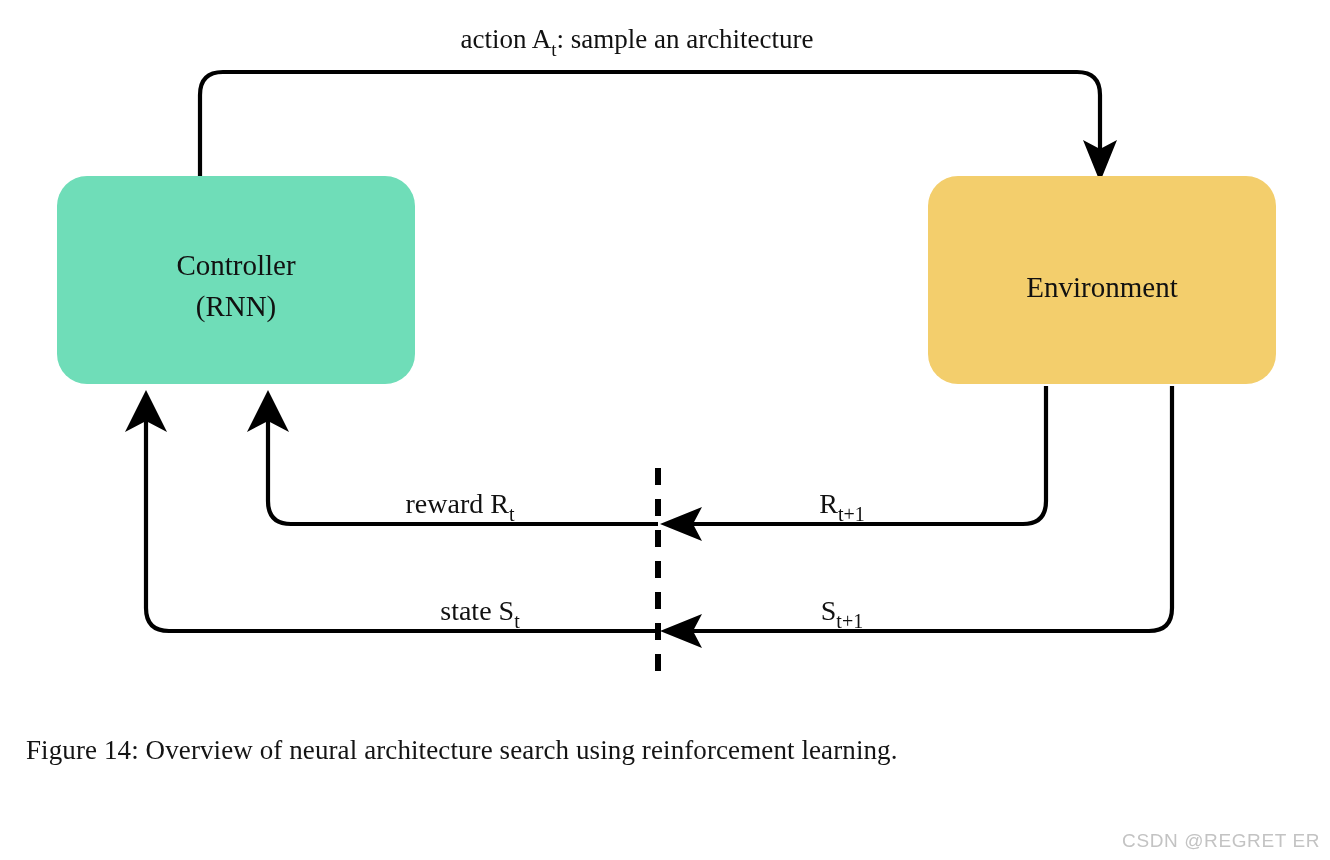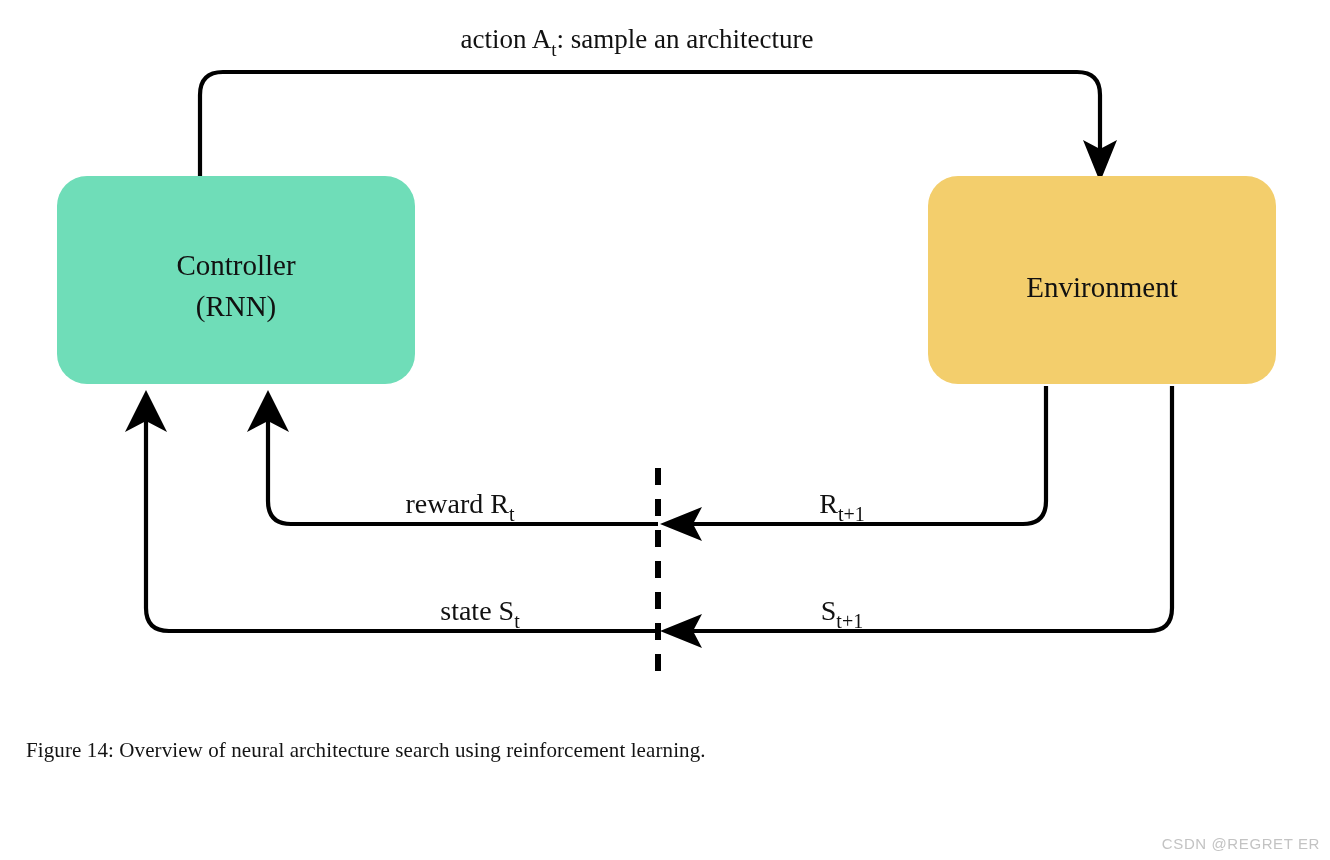--- a/index.html
+++ b/index.html
@@ -68,31 +68,31 @@
   .arrow-head {
     fill: #000000;
     stroke: none;
   }
   #caption {
     position: absolute;
     left: 26px;
     top: 728px;
     width: 1290px;
     font-family: "Liberation Serif", "DejaVu Serif", serif;
-    font-size: 21px;
+    font-size: 27px;
     line-height: 45px;
     color: #141414;
     letter-spacing: 0.1px;
   }
   #watermark {
     position: absolute;
     right: 10px;
     bottom: 8px;
     font-family: "Liberation Sans", "DejaVu Sans", sans-serif;
-    font-size: 15px;
+    font-size: 19px;
     color: #c3c3c3;
     letter-spacing: 0.6px;
     user-select: none;
   }
 </style>
 </head>
 <body>
 
 <div id="figure-root">
 

